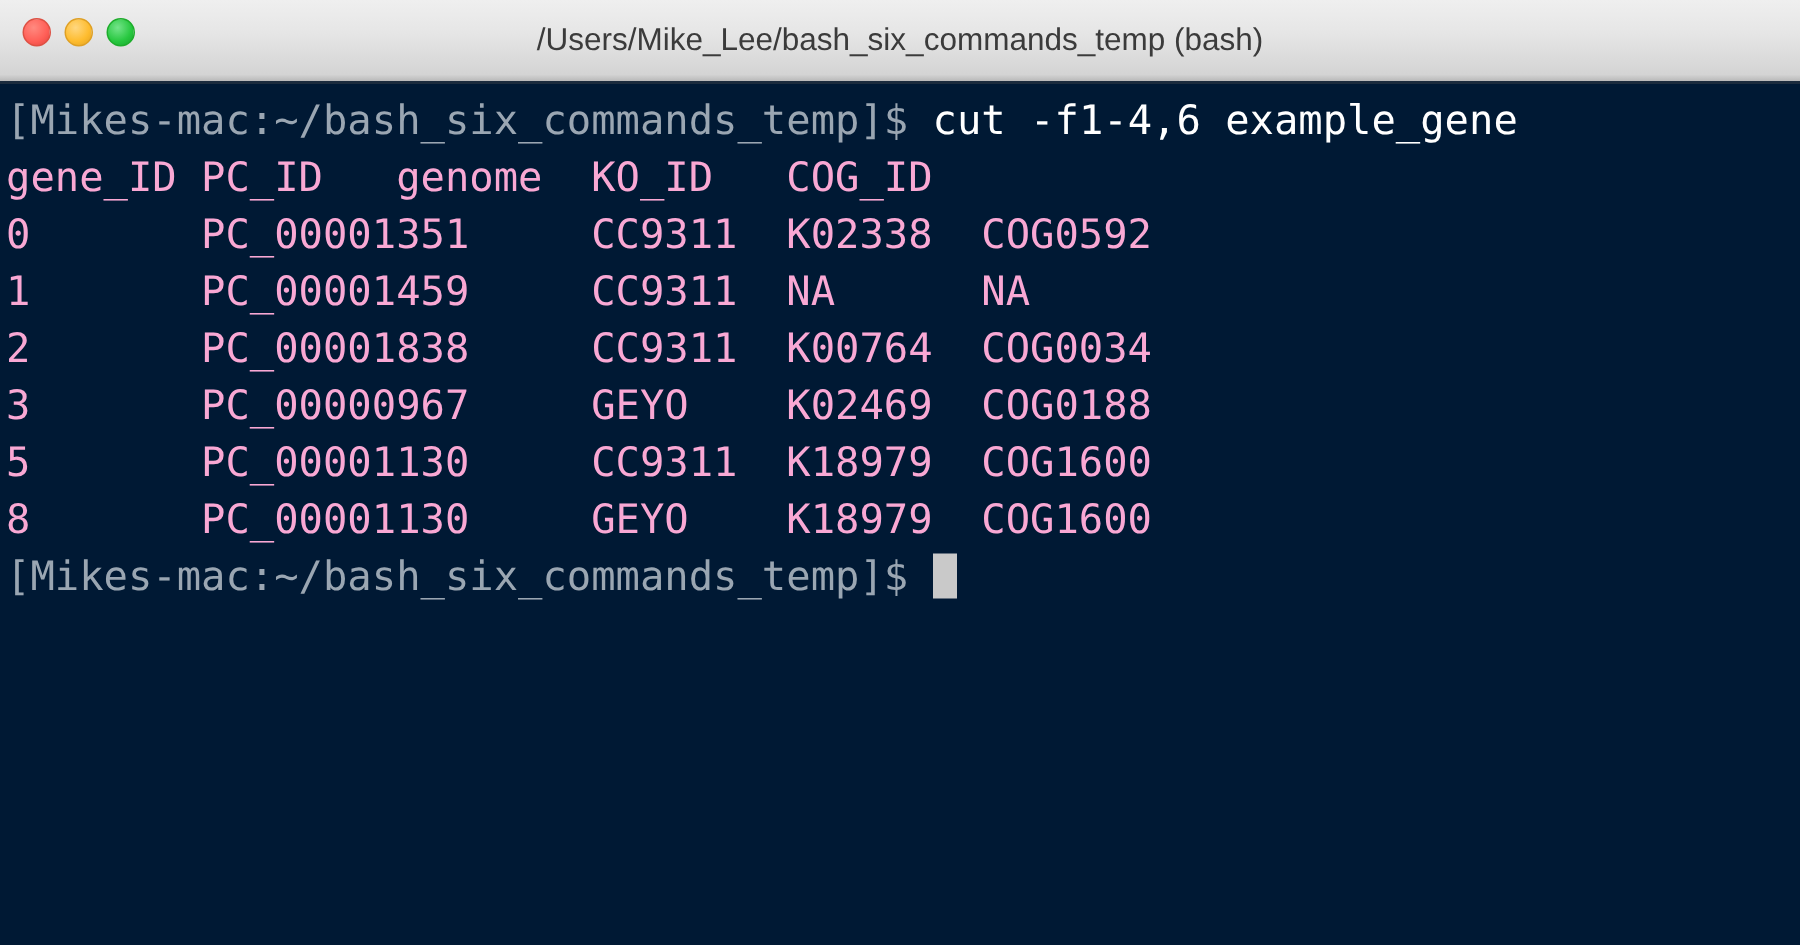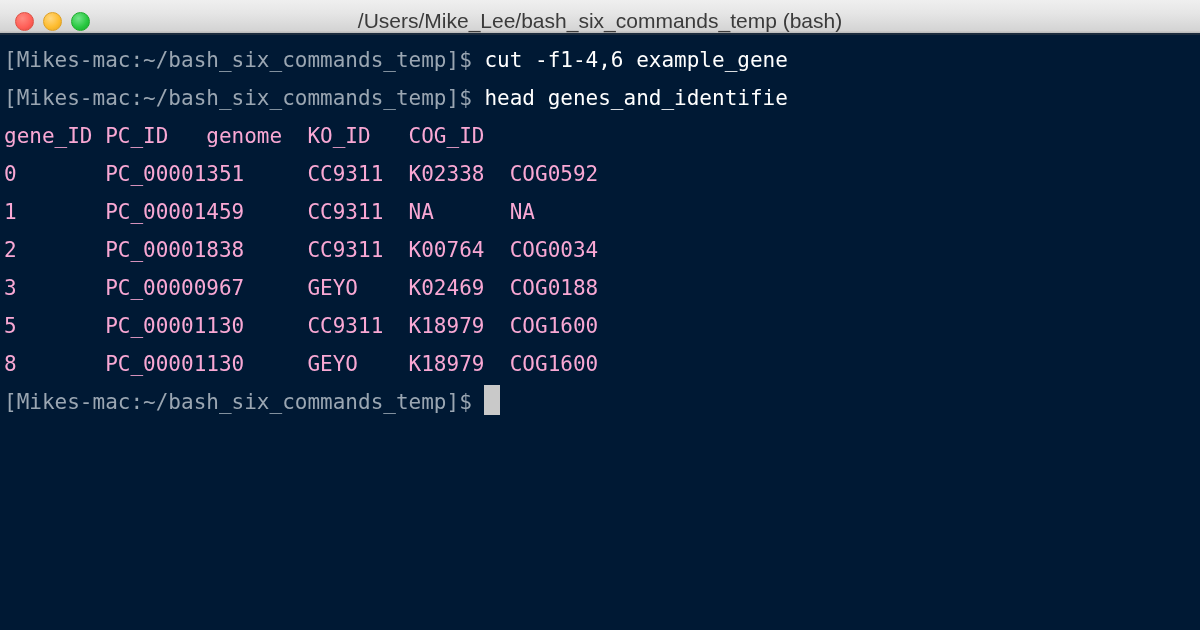--- a/index.html
+++ b/index.html
@@ -20,27 +20,27 @@
     width: 1200px;
     height: 630px;
     box-sizing: border-box;
     background: #001934;
     overflow: hidden;
   }
 
   
   .titlebar {
     position: relative;
-    height: 35px;
+    height: 56px;
     width: 100%;
     box-sizing: border-box;
     background: linear-gradient(to bottom, #efefef 0%, #e6e6e6 40%, #d4d4d4 92%, #b9b9b9 100%);
     border-bottom: 2px solid #1b2b3d;
     display: flex;
-    align-items: flex-end;
+    align-items: center;
   }
 
   .traffic-lights {
     position: absolute;
     left: 15px;
     top: 0;
     height: 42px;
     display: flex;
     align-items: center;
     gap: 9px;
@@ -72,21 +72,21 @@
     width: 1200px;
     height: 586px;
     background: #001934;
     padding: 6px 0 0 4px;
     box-sizing: border-box;
     overflow: hidden;
   }
 
   .line {
     font-family: "DejaVu Sans Mono", monospace;
-    font-size: 21px;
+    font-size: 27px;
     line-height: 38px;
     white-space: pre;
     color: #f2f2f2;
     letter-spacing: 0px;
   }
 
   .prompt {
     color: #9aa6b2;
   }
   .cmd {
@@ -116,21 +116,20 @@
       <span class="light light-max"></span>
     </div>
     <div class="title-text">/Users/Mike_Lee/bash_six_commands_temp (bash)</div>
   </div>
 
   <div class="term">
 
     <div class="line"><span class="prompt">[Mikes-mac:~/bash_six_commands_temp]$ </span><span class="cmd">cut -f1-4,6 example_gene</span></div>
 
 
-    <div class="line"><span class="prompt">[Mikes-mac:~/bash_six_commands_temp]$ </span><span class="cmd">head genes_and_identifie</span></div>
 
     <div class="line out">gene_ID PC_ID   genome  KO_ID   COG_ID</div>
     <div class="line out">0       PC_00001351     CC9311  K02338  COG0592</div>
     <div class="line out">1       PC_00001459     CC9311  NA      NA</div>
     <div class="line out">2       PC_00001838     CC9311  K00764  COG0034</div>
     <div class="line out">3       PC_00000967     GEYO    K02469  COG0188</div>
     <div class="line out">5       PC_00001130     CC9311  K18979  COG1600</div>
     <div class="line out">8       PC_00001130     GEYO    K18979  COG1600</div>
 
     <div class="line"><span class="prompt">[Mikes-mac:~/bash_six_commands_temp]$ </span><span class="cursor"></span></div>

